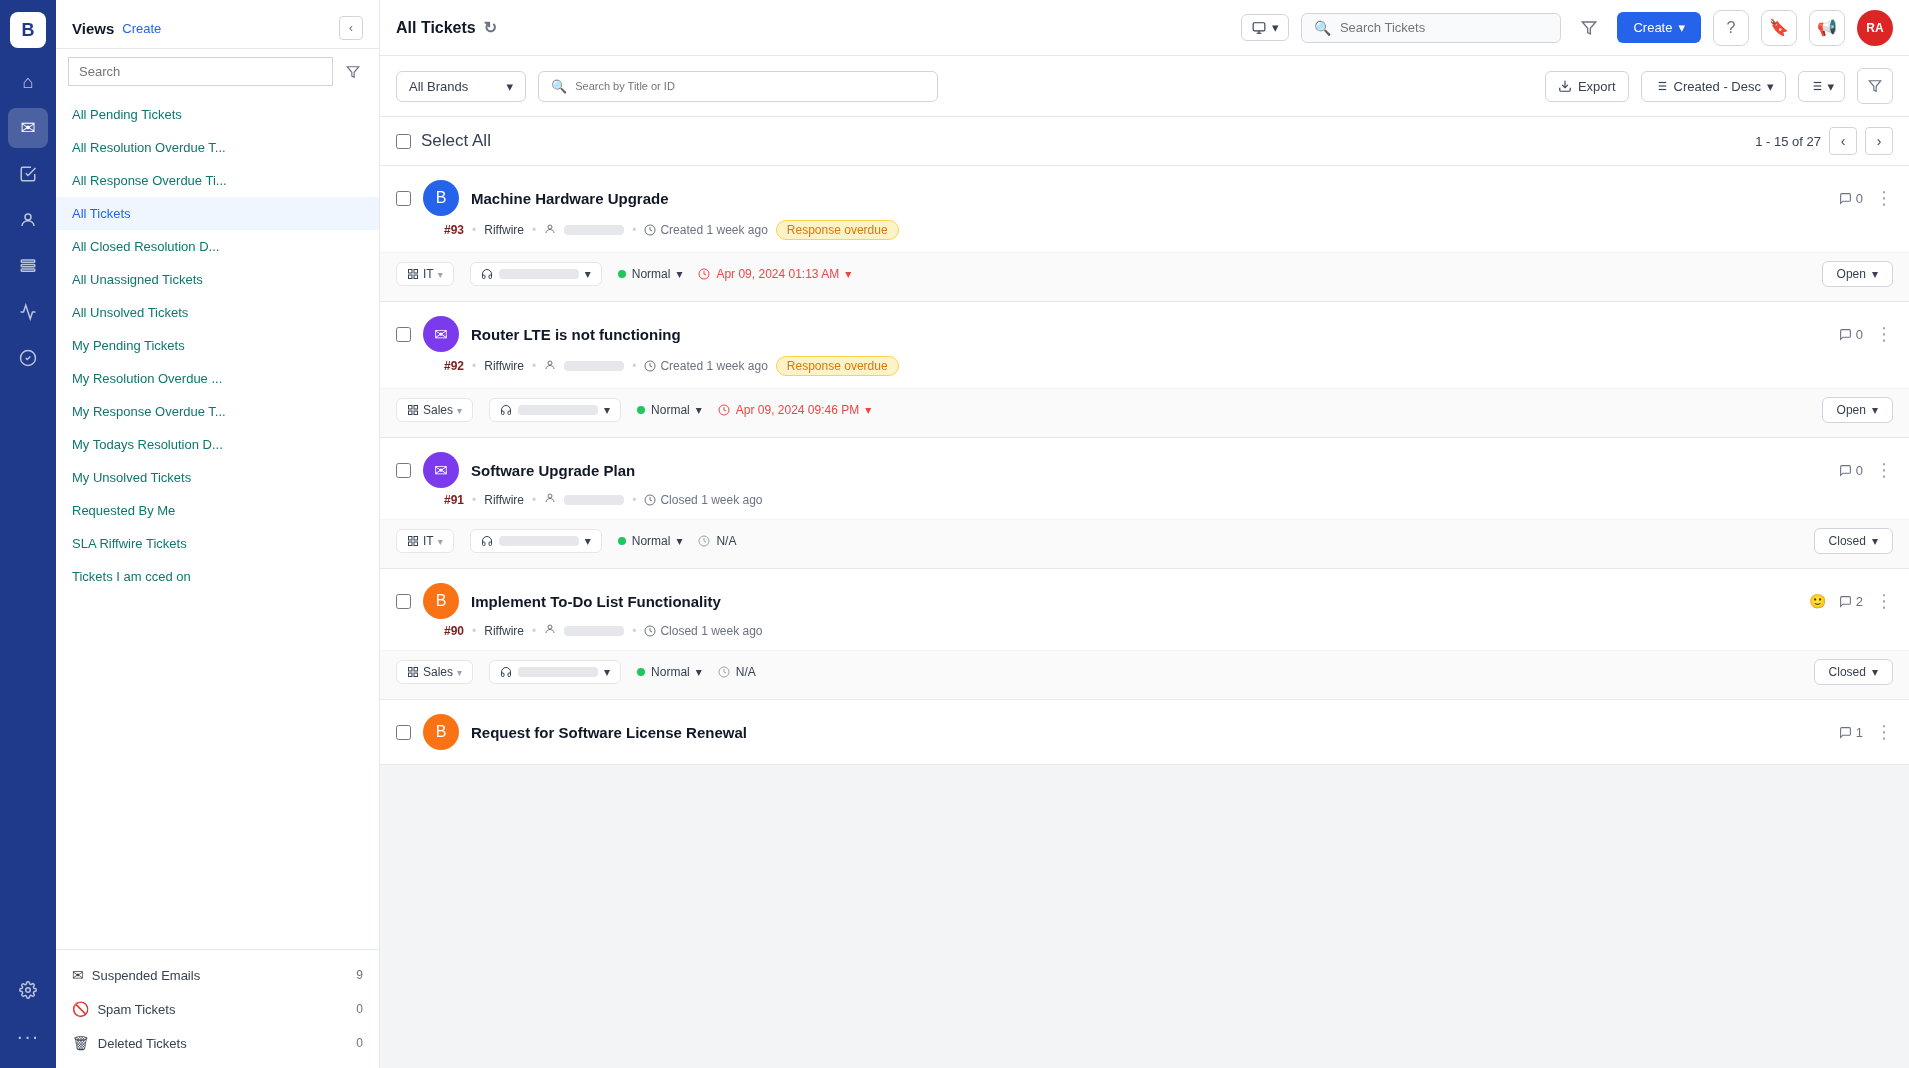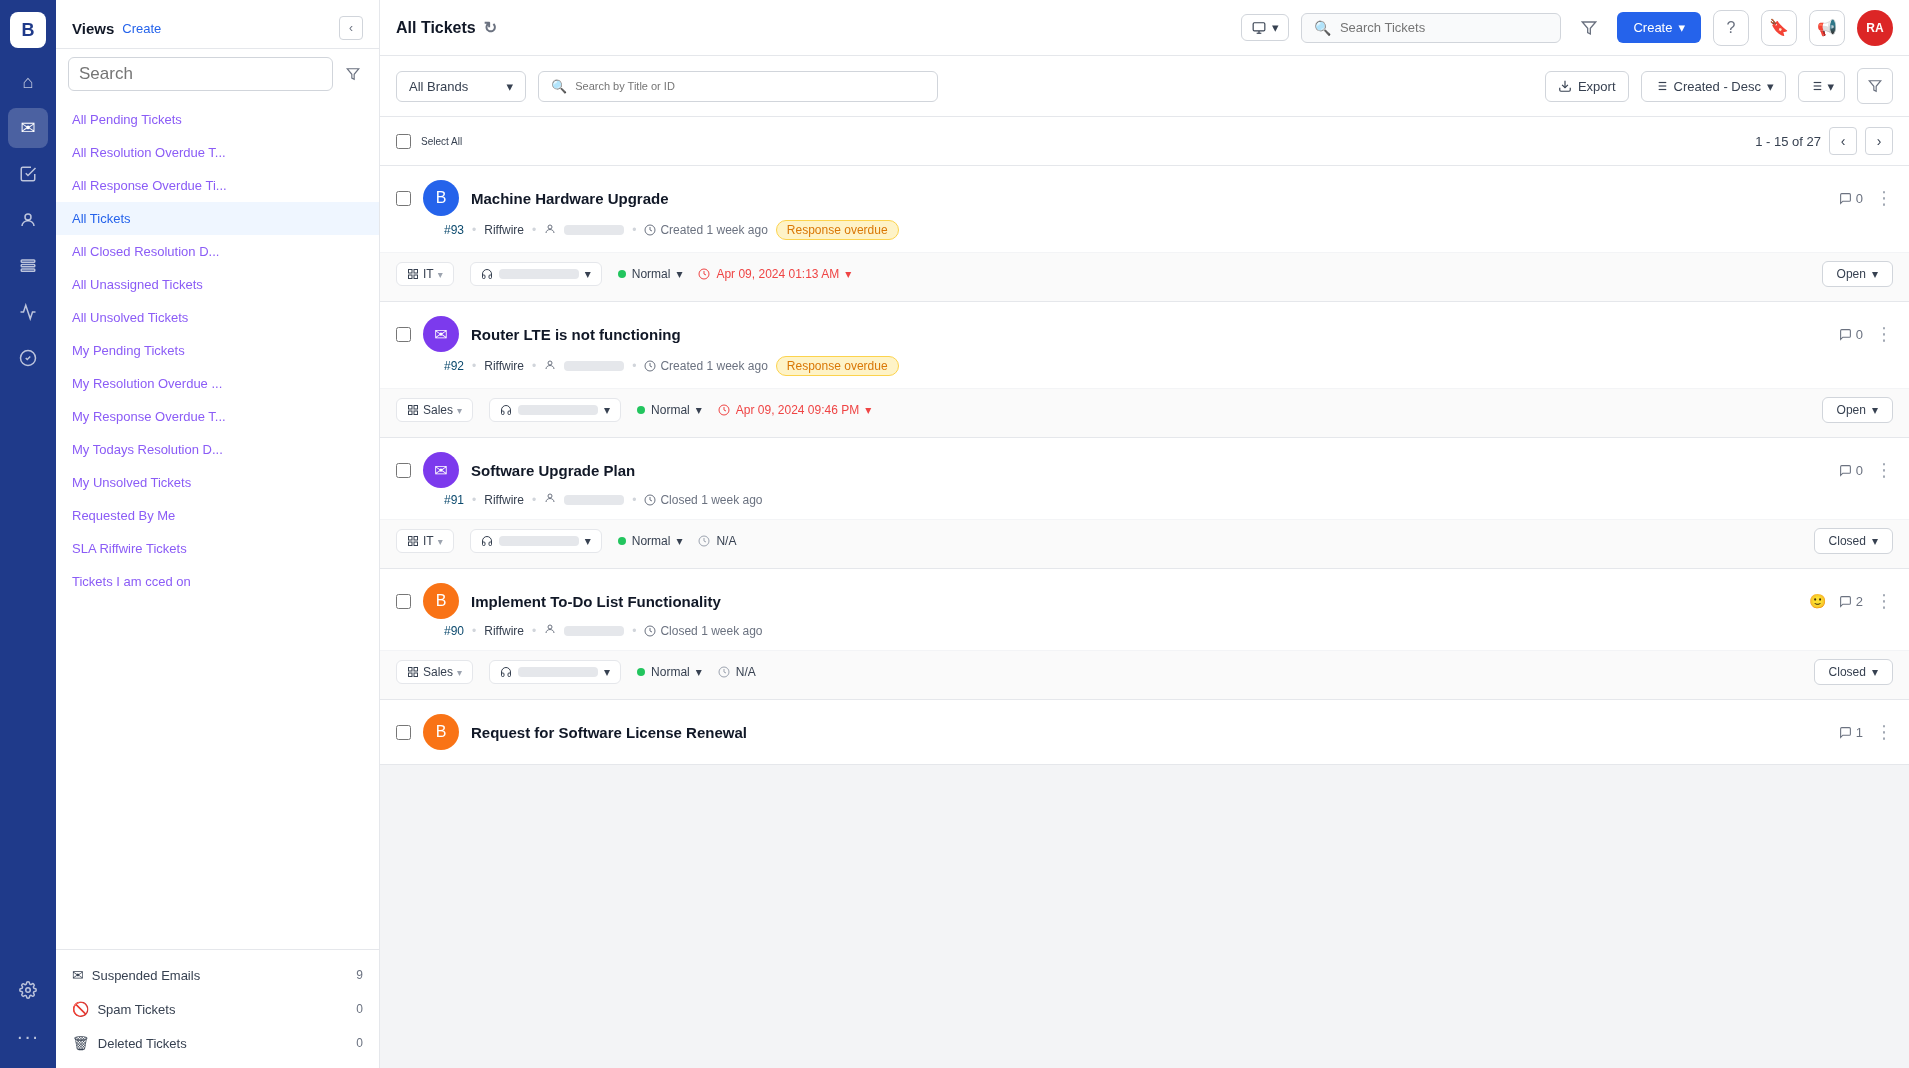--- a/index.html
+++ b/index.html
@@ -62,34 +62,34 @@
       width: 24px; height: 24px;
       border: 1px solid #d1d5db; border-radius: 4px;
       display: flex; align-items: center; justify-content: center;
       cursor: pointer; color: #6b7280; font-size: 12px;
     }
     .views-search {
       padding: 8px 12px;
       display: flex; align-items: center; gap: 6px;
     }
     .views-search input {
-      flex: 1; border: 1px solid #d1d5db; border-radius: 6px;
-      padding: 6px 10px; font-size: 17px; outline: none;
+      flex: 1; border: 1px solid #d1d5db; border-radius: 0;
+      padding: 6px 10px; font-size: 13px; outline: none;
     }
     .views-search .filter-btn {
       width: 28px; height: 28px;
       display: flex; align-items: center; justify-content: center;
       cursor: pointer; color: #6b7280;
     }
     .views-list {
       flex: 1; overflow-y: auto; padding: 4px 0;
     }
     .view-item {
       padding: 9px 16px;
-      font-size: 13px; color: #8b5cf6;
+      font-size: 13px; color: #0f766e;
       cursor: pointer;
       display: flex; align-items: center; gap: 8px;
     }
     .view-item.active { background: #eff6ff; color: #2563eb; font-weight: 500; }
     .views-footer {
       border-top: 1px solid #e5e7eb;
       padding: 8px 0;
     }
     .view-footer-item {
       padding: 9px 16px;
@@ -217,21 +217,21 @@
     }
 
     
     .select-all-row {
       background: white;
       padding: 10px 16px;
       display: flex; align-items: center; gap: 10px;
       border-bottom: 1px solid #e5e7eb;
     }
     .select-all-row label {
-      font-size: 10px; color: #374151; cursor: pointer;
+      font-size: 17px; color: #374151; cursor: pointer;
     }
     .pagination {
       margin-left: auto;
       display: flex; align-items: center; gap: 8px;
       font-size: 13px; color: #374151;
     }
     .page-nav {
       width: 28px; height: 28px;
       border: 1px solid #d1d5db; border-radius: 4px;
       display: flex; align-items: center; justify-content: center;
@@ -266,21 +266,21 @@
     .comment-count { font-size: 13px; color: #6b7280; display: flex; align-items: center; gap: 4px; }
     .more-btn { color: #9ca3af; cursor: pointer; font-size: 18px; }
 
     .ticket-meta-row {
       display: flex; align-items: center;
       padding: 4px 16px 12px;
       padding-left: 64px;
       gap: 8px;
       font-size: 12px; color: #6b7280;
     }
-    .ticket-id { color: #0c4a6e; font-weight: 400; }
+    .ticket-id { color: #7f1d1d; font-weight: 700; }
     .ticket-org { color: #374151; }
     .meta-dot { color: #d1d5db; }
     .ticket-time { display: flex; align-items: center; gap: 4px; }
     .overdue-badge {
       background: #fef3c7; color: #d97706;
       border: 1px solid #fcd34d;
       border-radius: 12px; padding: 2px 10px;
       font-size: 12px; font-weight: 500;
     }
 

